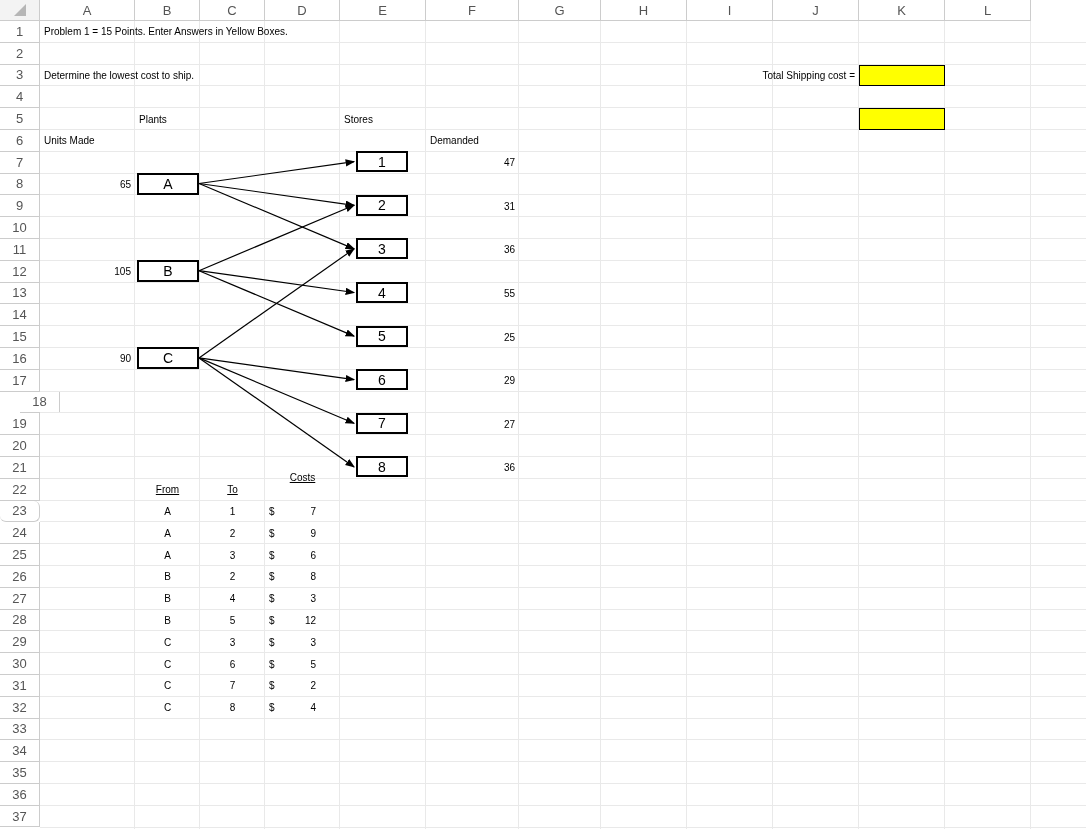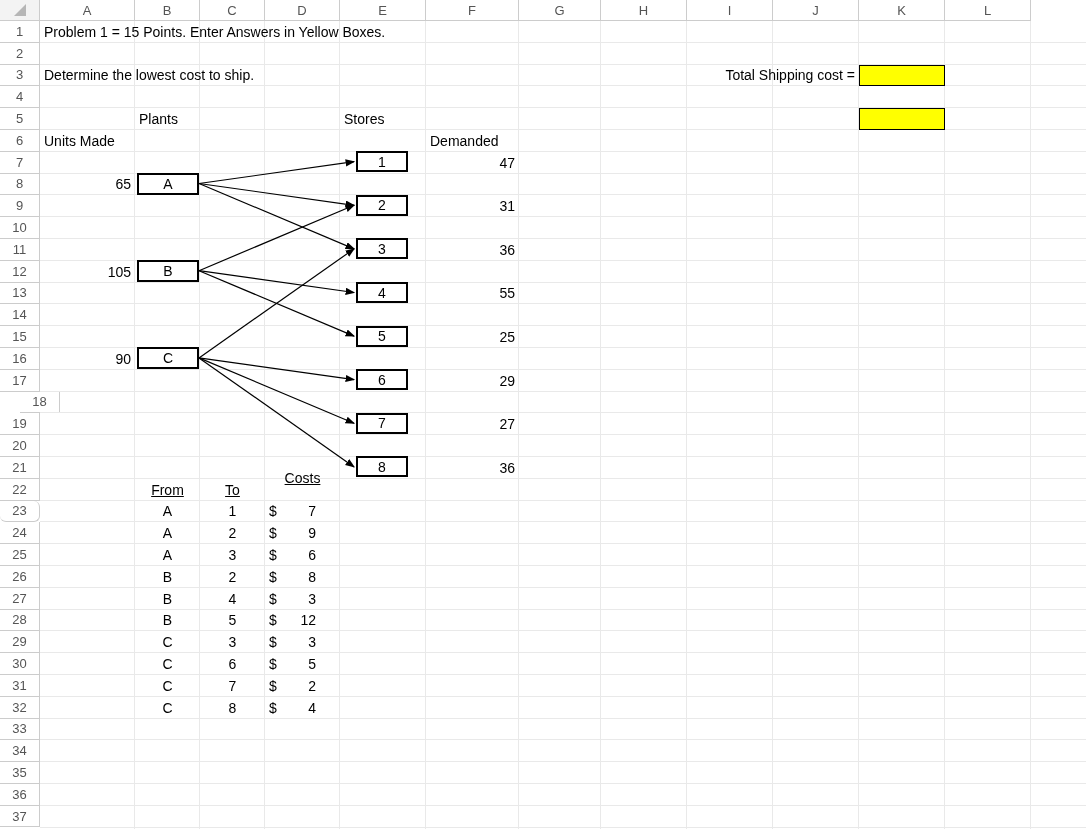--- a/index.html
+++ b/index.html
@@ -9,21 +9,21 @@
   .colhdrs{position:absolute;left:0;top:0;height:21px;width:1086px;display:flex;background:#fff}
   .rowhdr-corner{width:40px;height:21px;border-right:1px solid #ccc;border-bottom:1px solid #ccc;background:#f3f3f3;display:flex;align-items:center;justify-content:center}
   .ch{height:21px;border-right:1px solid #ccc;border-bottom:1px solid #ccc;background:#fff;display:flex;align-items:center;justify-content:center;color:#555;font-size:13px}
   
   .rowhdrs{position:absolute;left:0;top:21px;width:40px}
   .rh{width:40px;border-right:1px solid #ccc;border-bottom:1px solid #ccc;background:#fff;display:flex;align-items:center;justify-content:center;color:#555;font-size:13px}
   
   .grid{position:absolute;left:40px;top:21px;width:1046px;height:808px}
   .gcol{position:absolute;top:0;height:808px;border-right:1px solid #e9e9e9}
   .grow{position:absolute;left:0;width:1046px;border-bottom:1px solid #e9e9e9}
-  .cell{position:absolute;display:flex;align-items:center;padding:0 4px;white-space:nowrap;font-size:14px}
+  .cell{position:absolute;display:flex;align-items:center;padding:0 4px;white-space:nowrap;font-size:10px}
   .right{justify-content:flex-end}
   .center{justify-content:center}
   .u{text-decoration:underline}
   .yellow{background:#ffff00;border:1px solid #000}
   
   .node{position:absolute;border:2.5px solid #000;background:#fff;display:flex;align-items:center;justify-content:center;font-size:14px}
   .plantnode{width:62px;height:22px}
   .storenode{width:52px;height:21px}
   svg.edges{position:absolute;left:0;top:0;pointer-events:none}
 </style>

